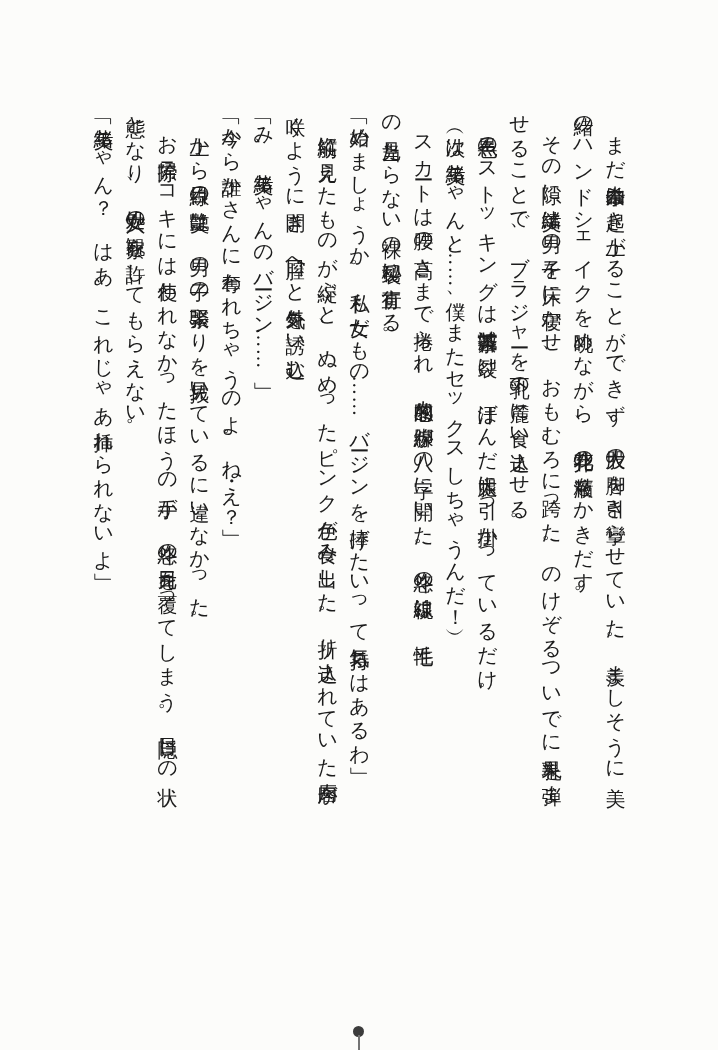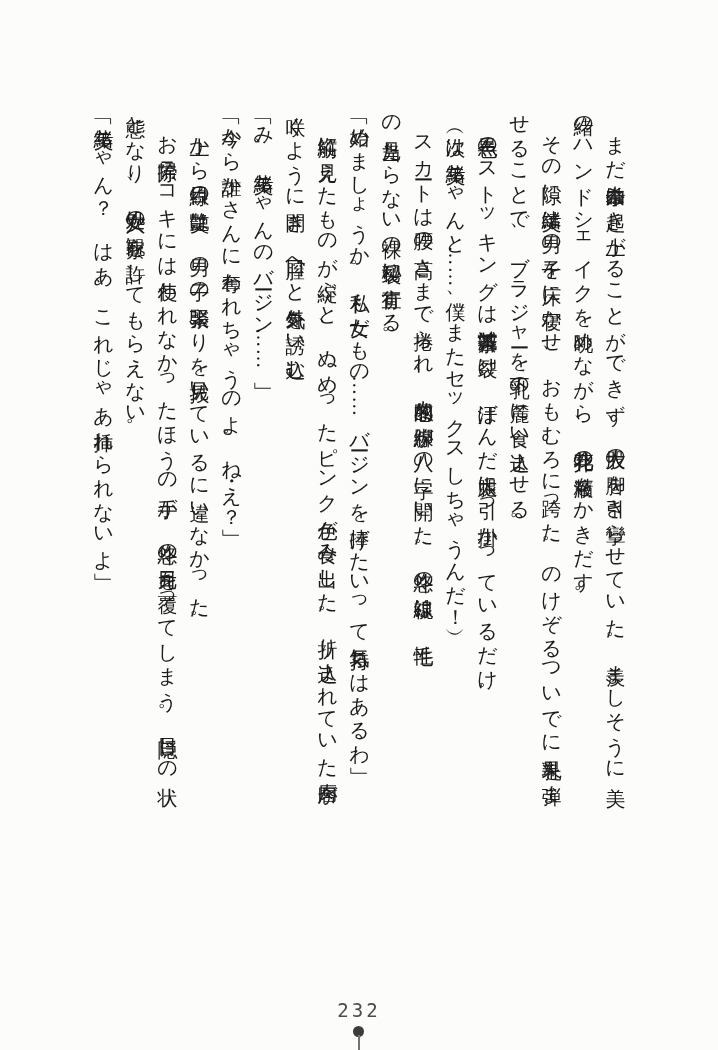--- a/index.html
+++ b/index.html
@@ -77,16 +77,15 @@
       <div class="text-line" style="text-indent: 0.5em;">「始めましょうか。私も女だもの……バージンを捧げたいって気持ちはあるわ」</div>
       <div class="text-line" style="text-indent: 1em;">縦筋に見えたものが綻ぶと、ぬめったピンク色が食み出した。折り込まれていた肉唇が</div>
       <div class="text-line" style="text-indent: 0em;">咲くように開き、膣口へと外気を誘い込む。</div>
       <div class="text-line" style="text-indent: 0.5em;">「み、美緒ちゃんのバージン……」</div>
       <div class="text-line" style="text-indent: 0.5em;">「今から誰かさんに奪われちゃうのよ。ね・え？」</div>
       <div class="text-line" style="text-indent: 1em;">上から目線の艶笑は、男の子の緊張ぶりを見抜いているに違いなかった。</div>
       <div class="text-line" style="text-indent: 1em;">お掃除テコキには使われなかったほうの手が、悠斗の目元を覆ってしまう。目隠しの状</div>
       <div class="text-line" style="text-indent: 0em;">態となり、処女穴の観察を許してもらえない。</div>
       <div class="text-line" style="text-indent: 0.5em;">「美緒ちゃん？　はあ、これじゃあ挿れられないよ」</div>
     </div>
-  <div class="page-number">232</div>
   <div class="binding-dot"></div>
   <div class="binding-line"></div>
 </div>
 
 </body></html>

